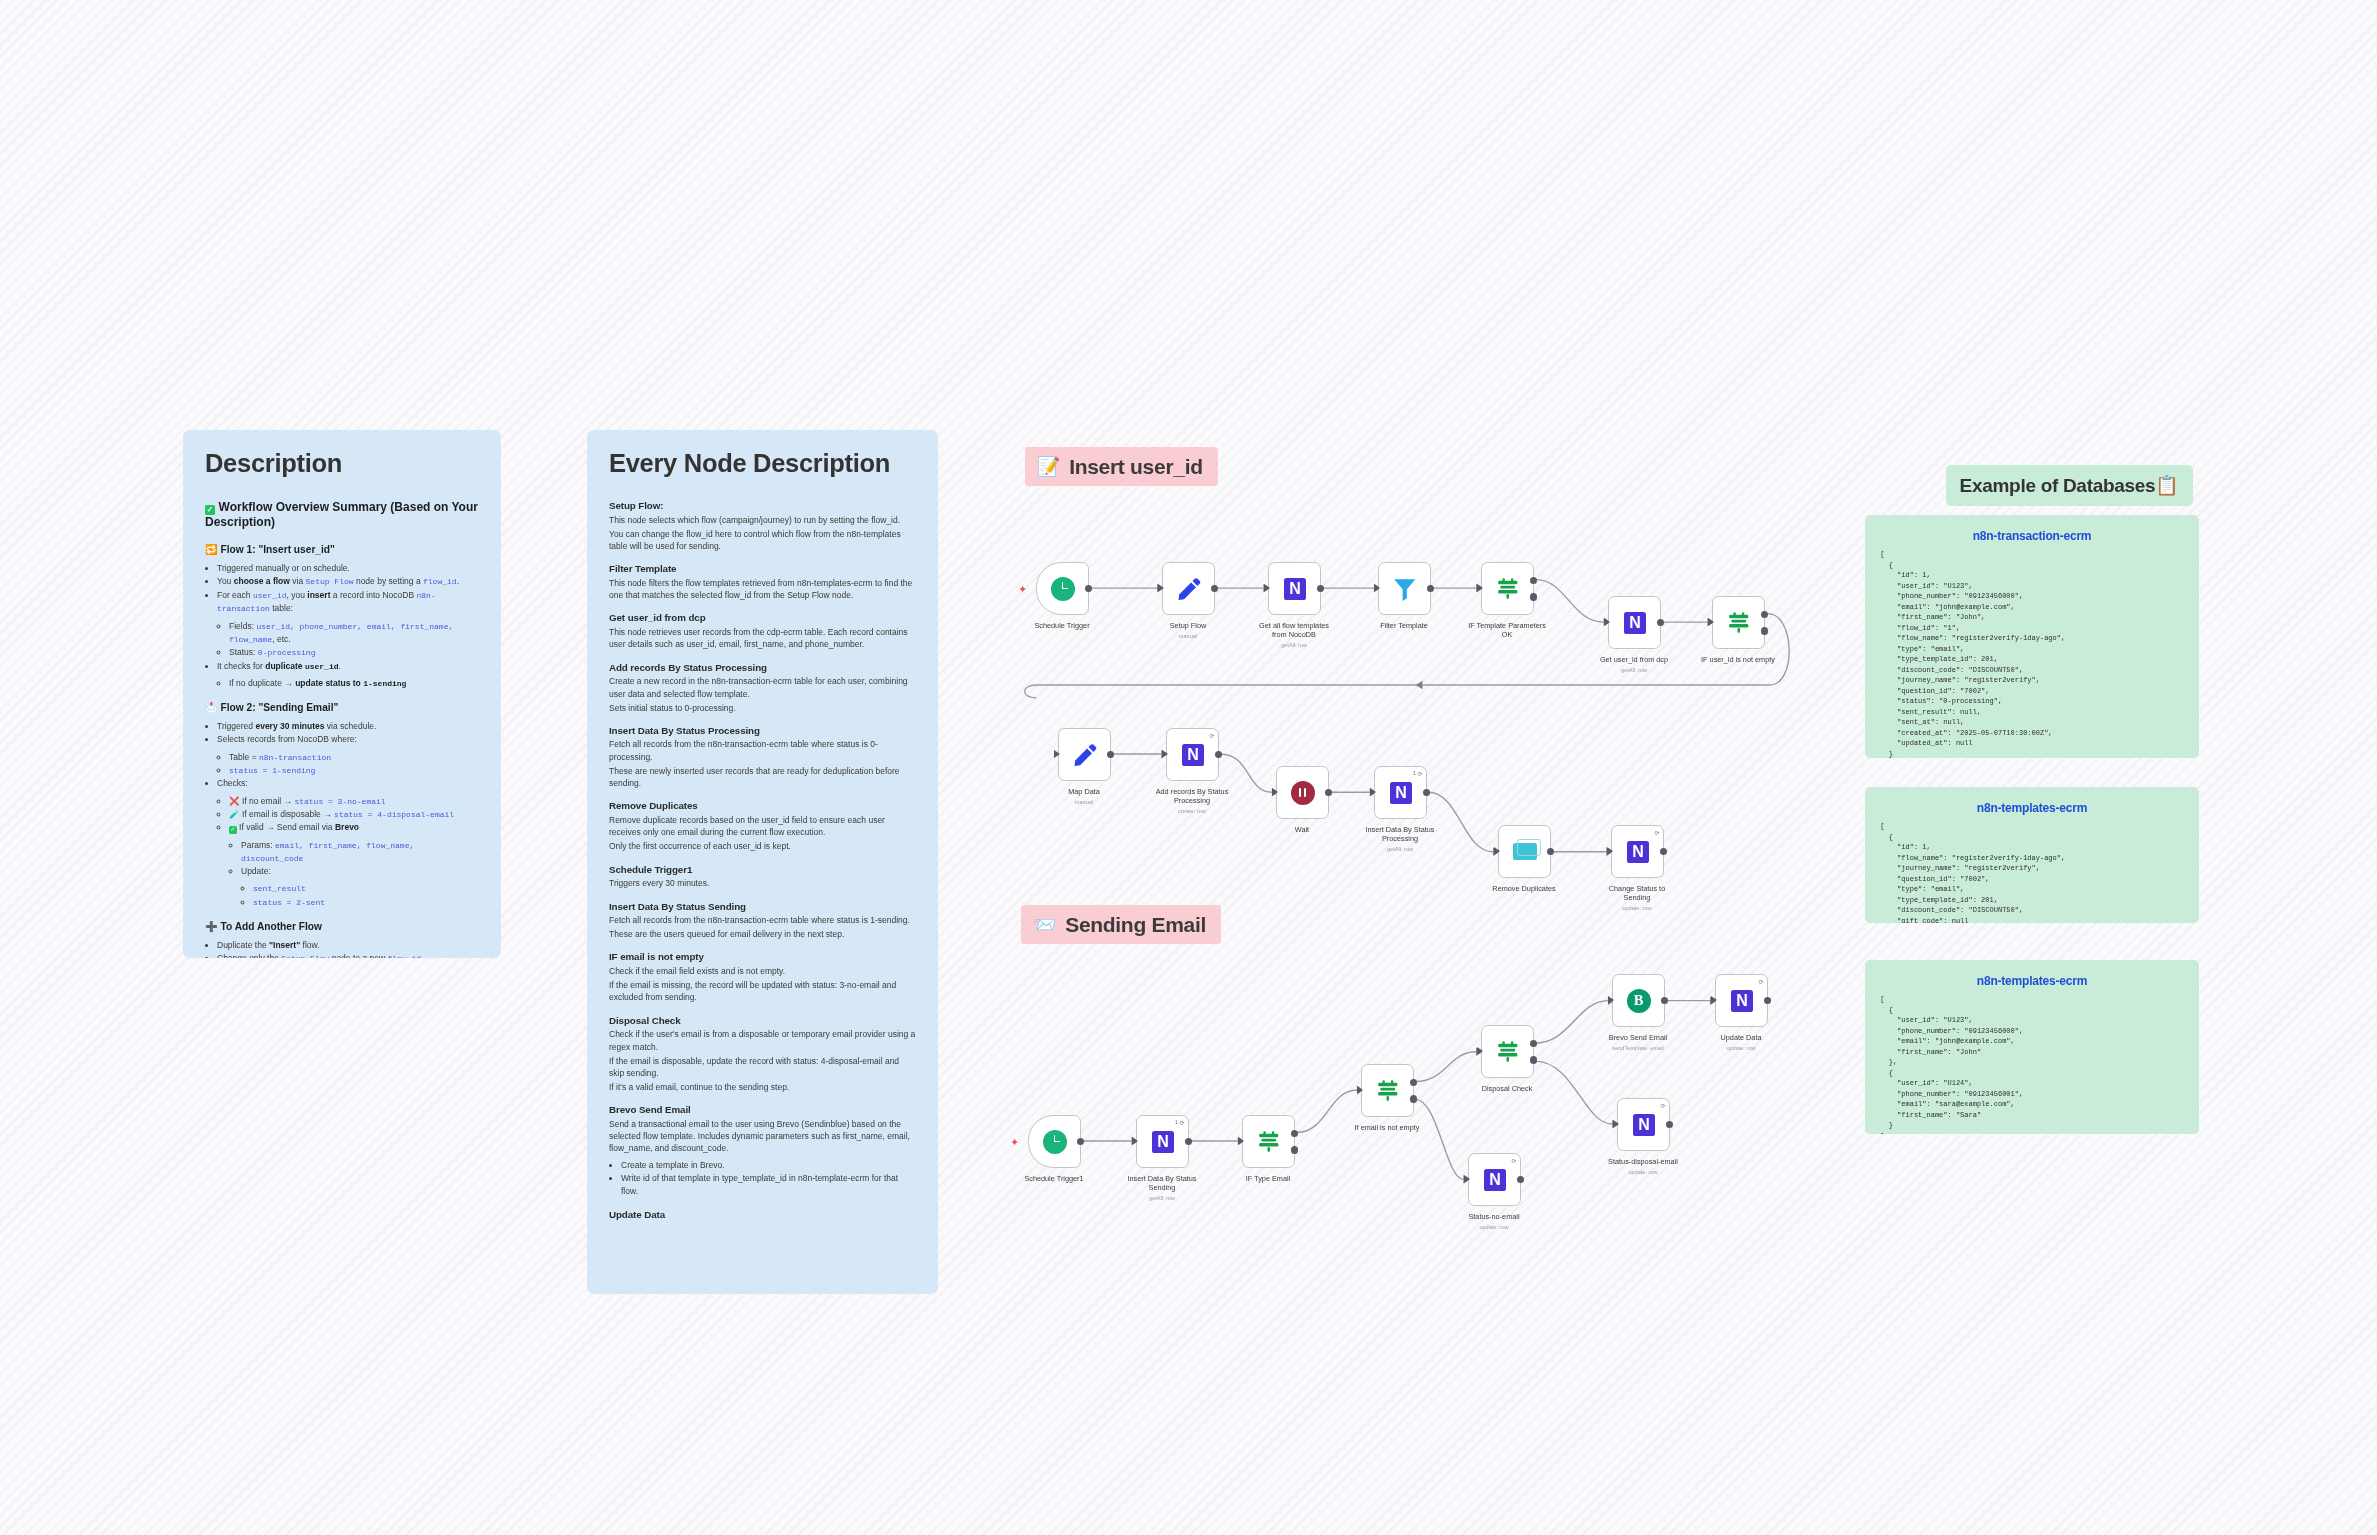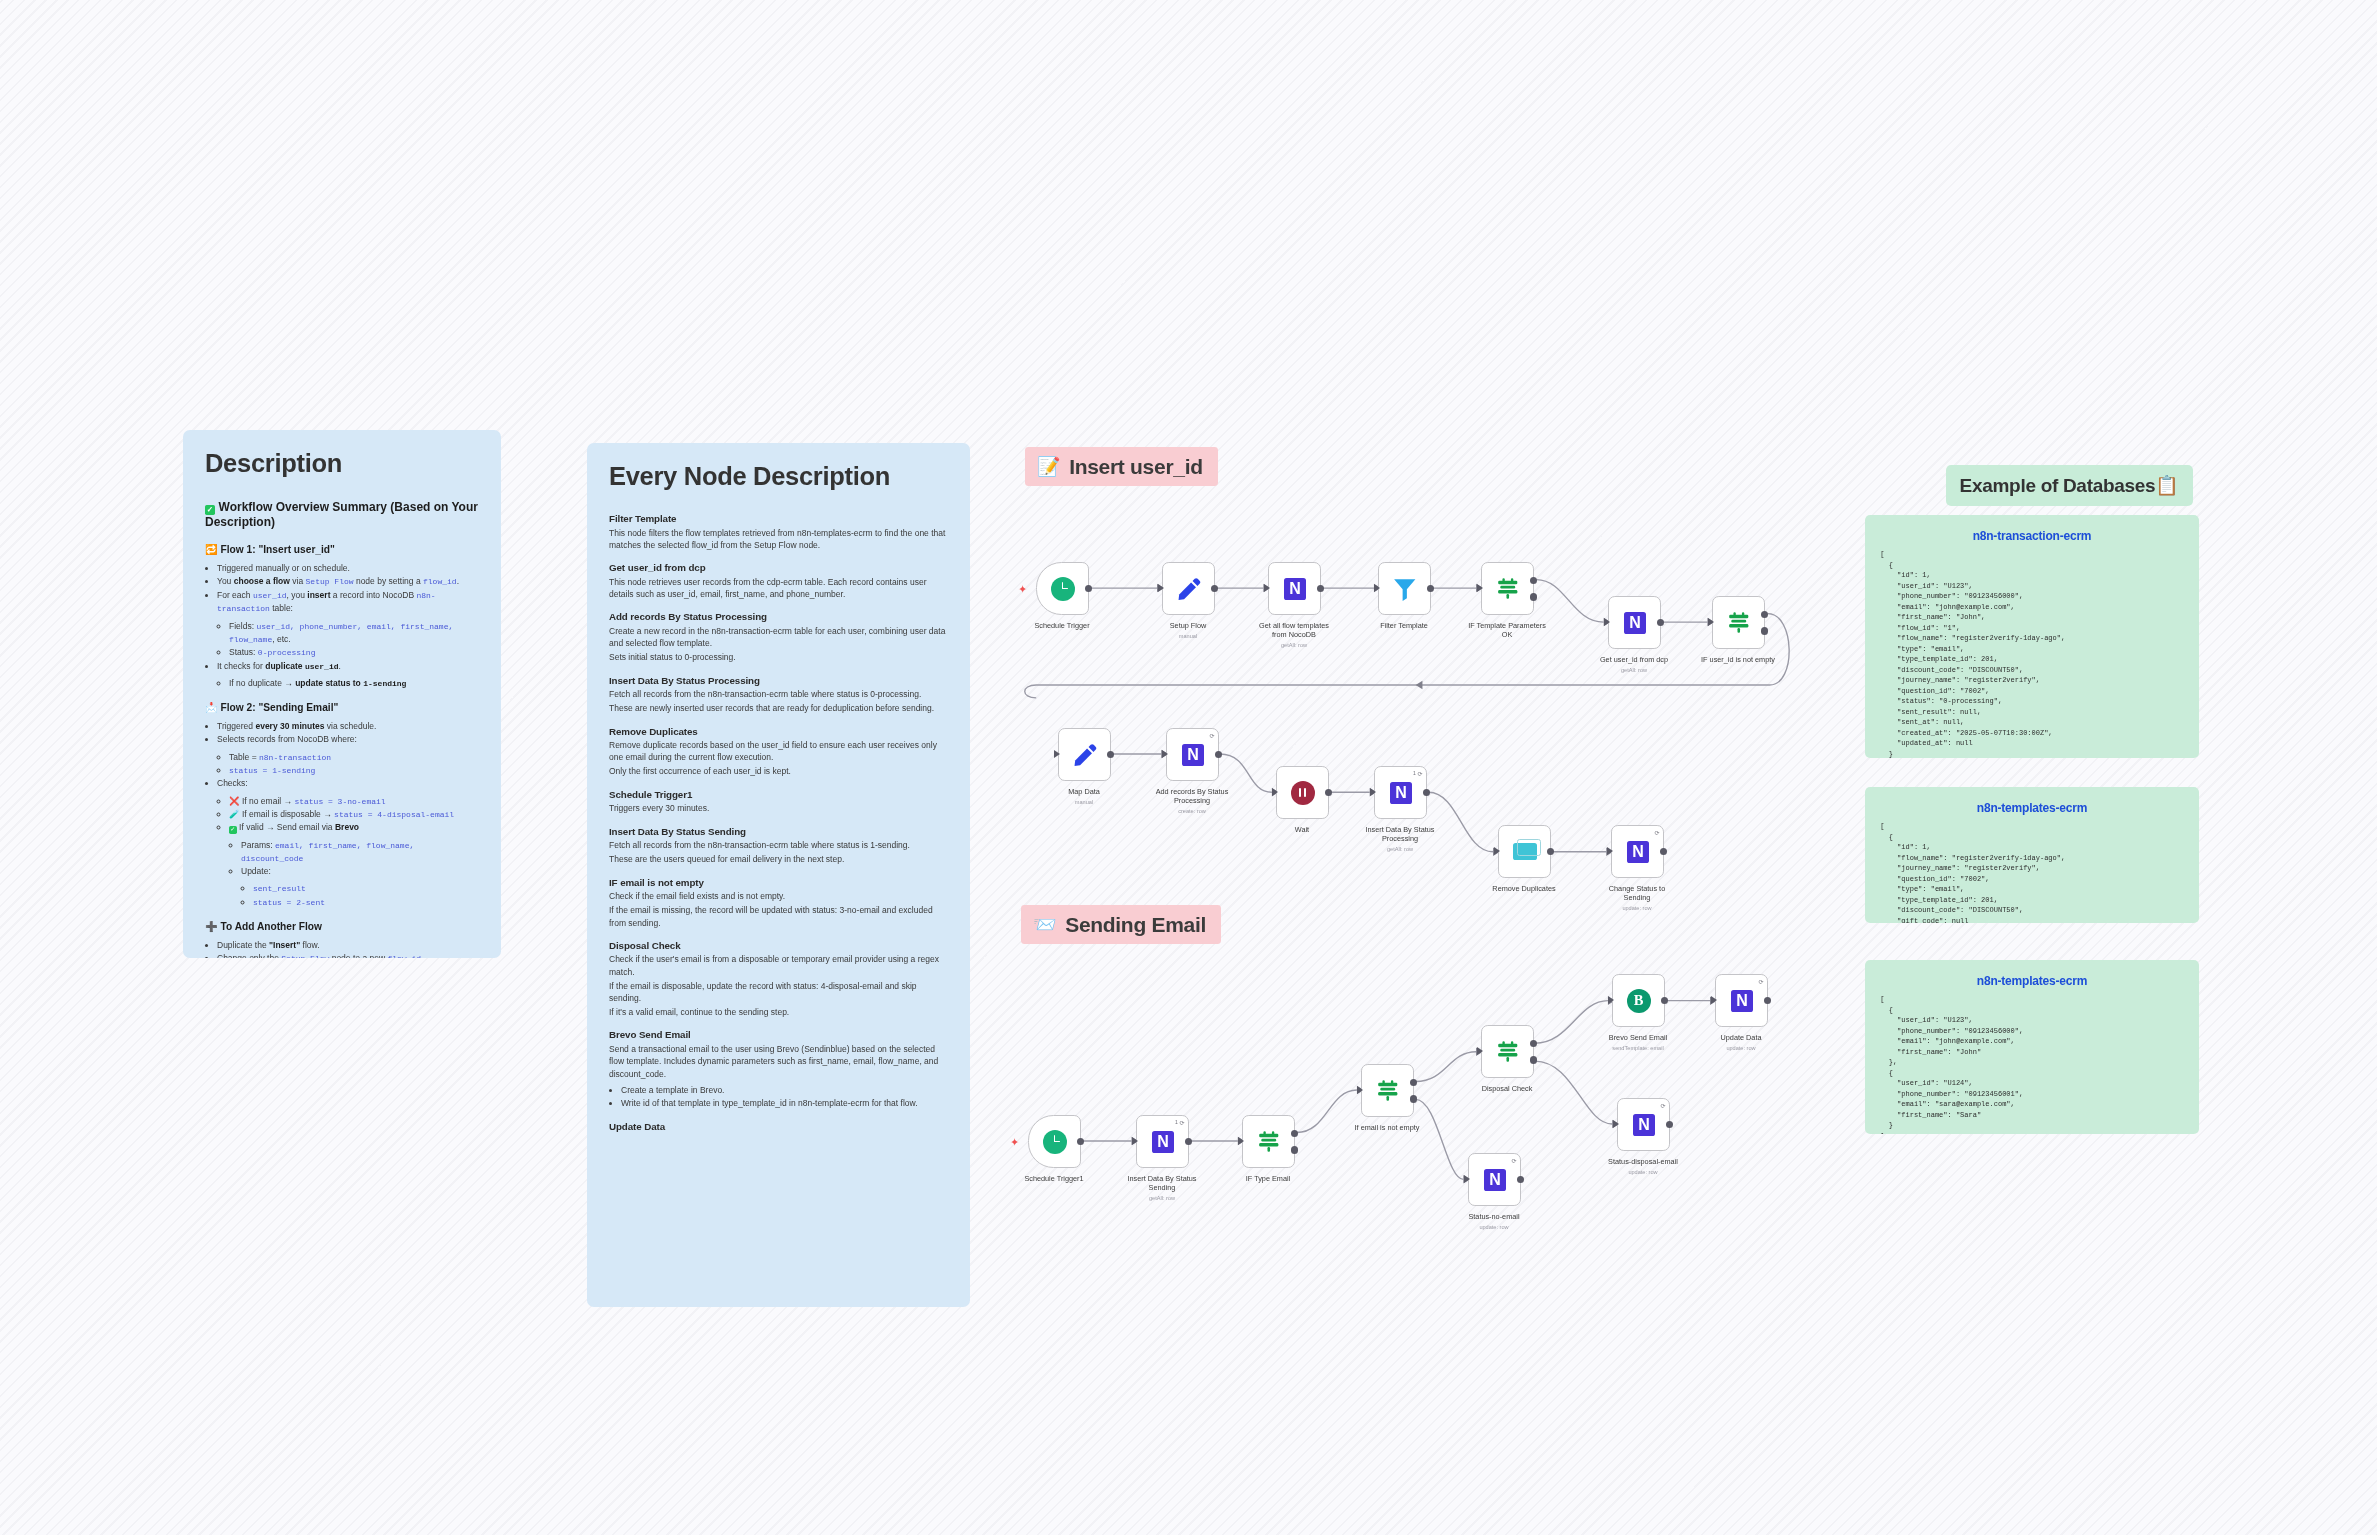--- a/index.html
+++ b/index.html
@@ -255,23 +255,28 @@
       <span>➕</span>
       <span>To Add Another Flow</span>
     </div>
     <ul>
       <li>Duplicate the <b>"Insert"</b> flow.</li>
       <li>Change only the <code class="mono">Setup Flow</code> node to a new <code class="mono">flow_id</code>.</li>
       <li>That <code class="mono">flow_id</code> corresponds to a record in <code class="mono">n8n-templates</code> (a table in NocoDB) with all necessary metadata (e.g., template ID, discount code, etc.).</li>
     </ul>
   </div>
 
-  <div class="sticky blue" style="left:587px; top:443px; width:383px; height:864px;">
+  <div class="sticky blue" style="left:587px; top:430px; width:351px; height:864px;">
     <h1>Every Node Description</h1>
     <div id="node-desc-body">
+        <div class="blk">
+          <div class="sec-h">Setup Flow:</div>
+          <p>This node selects which flow (campaign/journey) to run by setting the flow_id.</p>
+          <p>You can change the flow_id here to control which flow from the n8n-templates table will be used for sending.</p>
+        </div>
         <div class="blk">
           <div class="sec-h">Filter Template</div>
           <p>This node filters the flow templates retrieved from n8n-templates-ecrm to find the one that matches the selected flow_id from the Setup Flow node.</p>
         </div>
         <div class="blk">
           <div class="sec-h">Get user_id from dcp</div>
           <p>This node retrieves user records from the cdp-ecrm table. Each record contains user details such as user_id, email, first_name, and phone_number.</p>
         </div>
         <div class="blk">
           <div class="sec-h">Add records By Status Processing</div>

